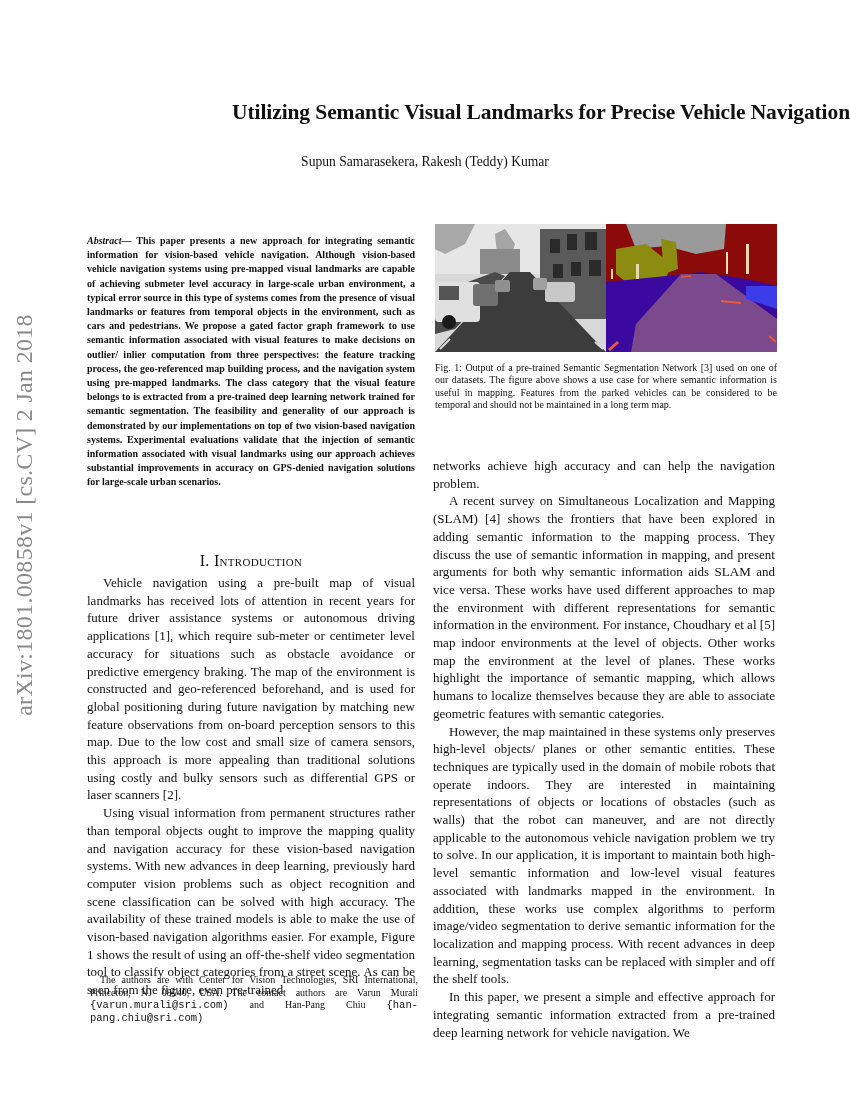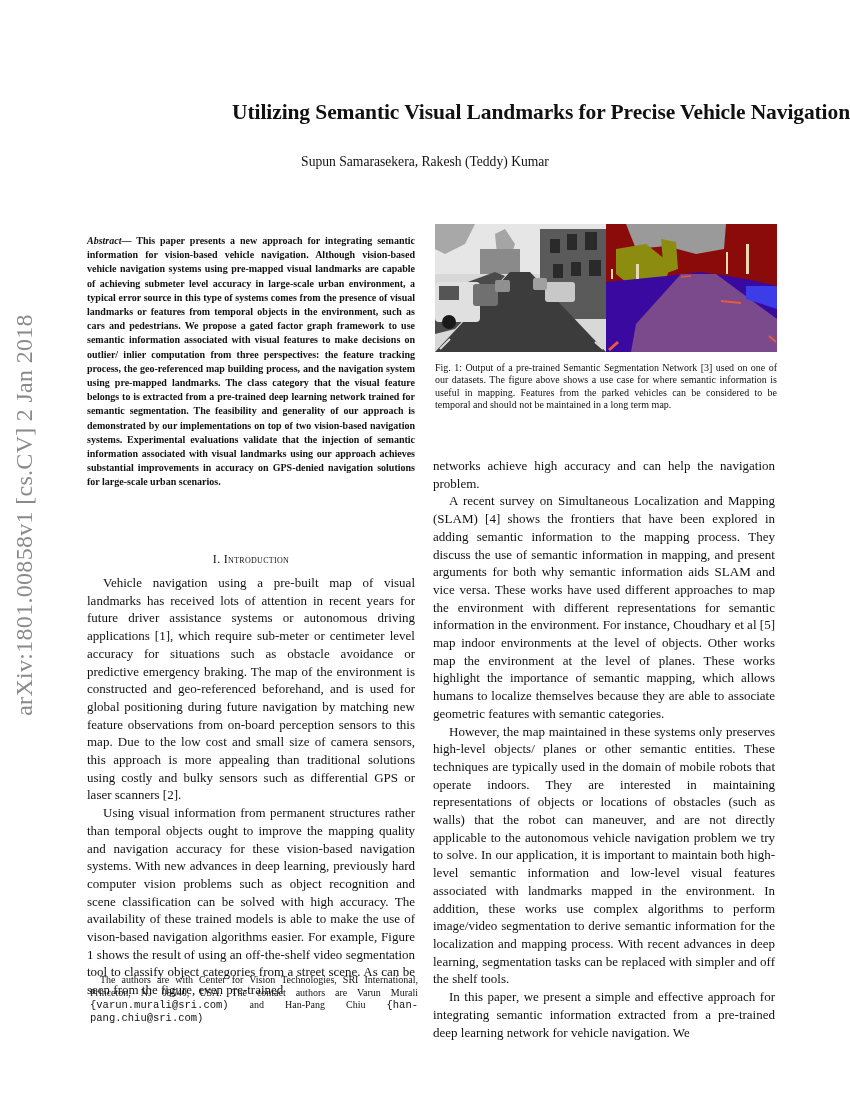--- a/index.html
+++ b/index.html
@@ -11,21 +11,21 @@
       font-size: 13.6px; line-height: 20px; }
     .sidebar { position: absolute; left: 2px; top: 290px; width: 44px; height: 450px; }
     .sidebar-text { position: absolute; left: 22px; top: 225px; transform: translate(-50%,-50%) rotate(-90deg);
       white-space: nowrap; font-size: 24px; color: #8a8a8a; letter-spacing: 0.3px; }
     .col { position: absolute; text-align: justify; }
     .left { left: 87px; width: 328px; }
     .right { left: 433px; width: 342px; }
     .abstract { top: 234px; font-size: 10px; font-weight: bold; line-height: 14.2px; hyphens: manual; }
     .abstract .lead { font-style: italic; }
     .section-heading { position: absolute; left: 87px; width: 328px; top: 552px; text-align: center;
-      font-size: 12px; letter-spacing: 0.3px; }
+      font-size: 16px; letter-spacing: 0.3px; }
     .sc { font-variant: small-caps; }
     .body { font-size: 13px; line-height: 17.7px; }
     .body p { margin: 0; text-indent: 16px; }
     .body p.noindent { text-indent: 0; }
     .intro { top: 574px; }
     .footnote { position: absolute; left: 90px; width: 328px; top: 974px; font-size: 10px; line-height: 12.7px;
       text-align: justify; }
     .footnote p { margin: 0; text-indent: 10px; }
     .mono { font-family: "Liberation Mono", "DejaVu Sans Mono", monospace; font-size: 10.5px; }
     .figure { position: absolute; left: 435px; top: 224px; width: 342px; height: 128px; }

